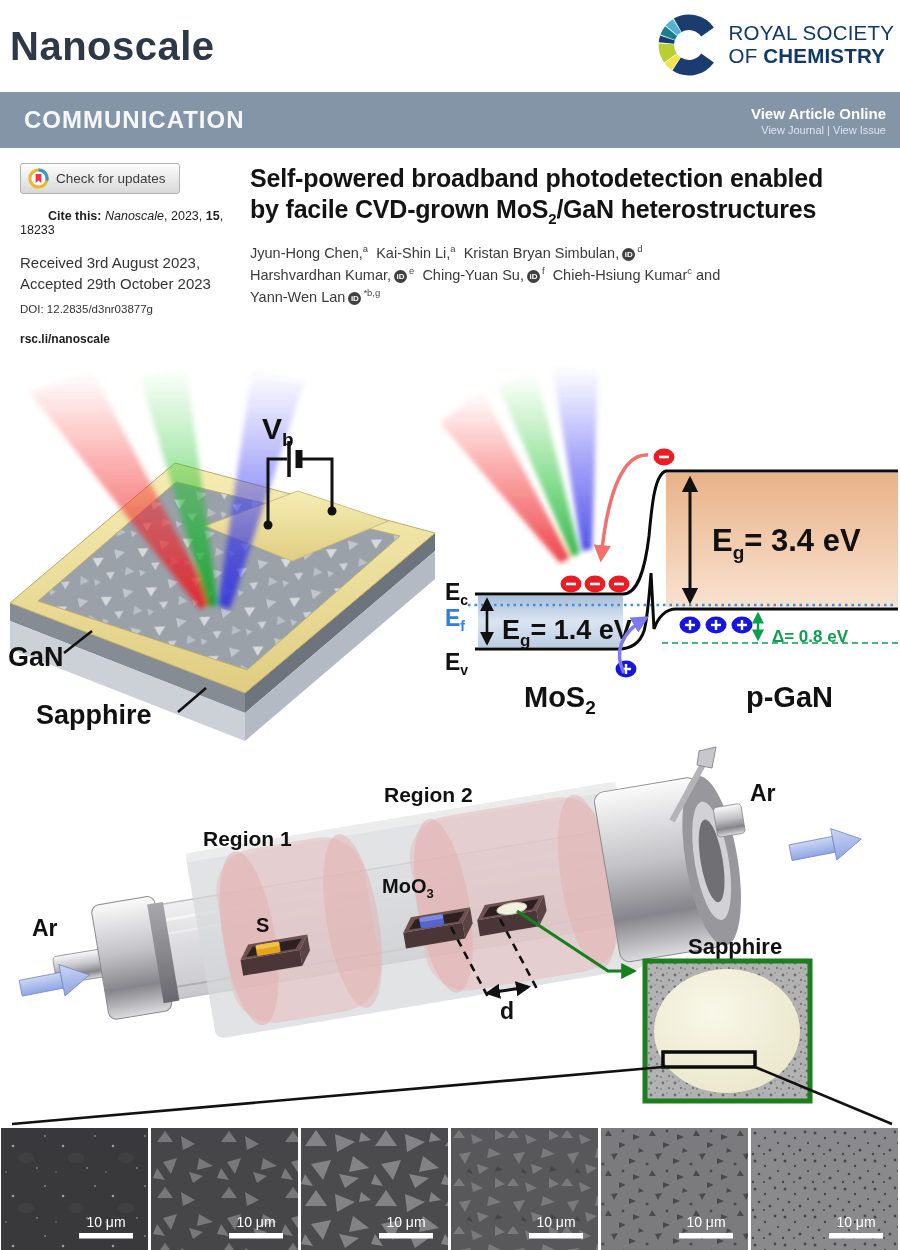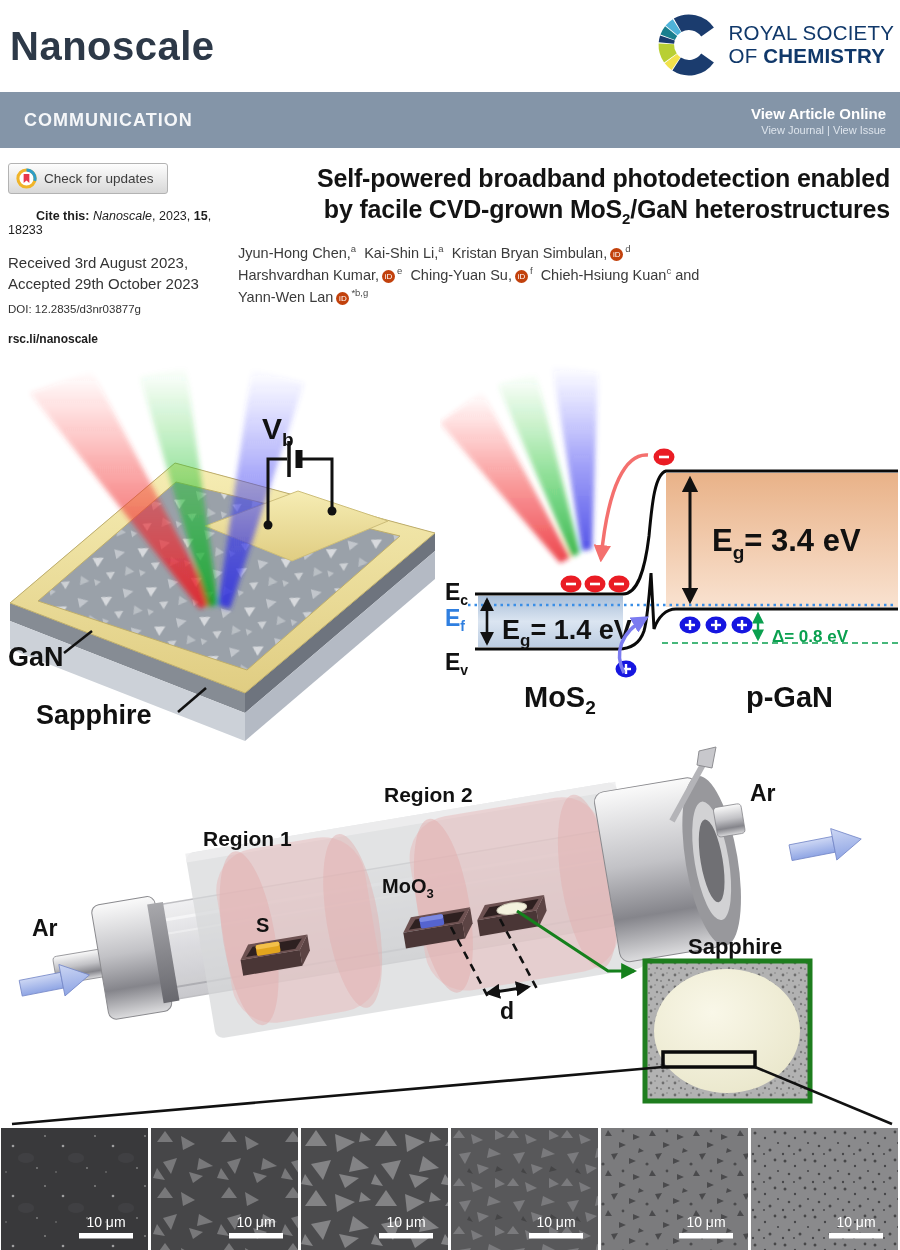--- a/index.html
+++ b/index.html
@@ -8,46 +8,46 @@
   
   .masthead{position:relative;height:92px;}
   .journal-name{position:absolute;left:10px;top:24px;font-size:40px;font-weight:bold;
                 color:#2d3948;letter-spacing:.5px;}
   .rsc-logo{position:absolute;right:6px;top:12px;display:flex;align-items:center;gap:7px;}
   .rsc-text{color:#10386a;font-size:20.5px;line-height:1.1;letter-spacing:.2px;font-weight:500;}
   .rsc-text .bold{font-weight:bold;}
   
   .banner{height:56px;background:#8495a8;display:flex;justify-content:space-between;
           align-items:center;padding:0 14px 0 24px;}
-  .banner-type{color:#f5f7f9;font-size:18px;font-weight:bold;letter-spacing:1px;}
+  .banner-type{color:#f5f7f9;font-size:24px;font-weight:bold;letter-spacing:1px;}
   .vao{text-align:right;}
   .vao-main{font-size:15px;font-weight:bold;color:#ffffff;cursor:pointer;}
   .vao-sub{font-size:11px;color:#dde4ec;margin-top:2px;cursor:pointer;text-align:right;}
   
-  .content{display:flex;gap:16px;margin-top:15px;padding:0 10px 0 8px;height:194px;}
+  .content{display:flex;gap:16px;margin-top:15px;padding:0 10px 0 20px;height:194px;}
   .leftcol{width:214px;flex:none;}
   .check-btn{display:inline-flex;align-items:center;gap:7px;border:1px solid #b3b3b3;
              border-radius:3px;background:linear-gradient(#fdfdfd,#d8d8d8);
              padding:4px 13px 4px 7px;font-size:13.5px;color:#3c3c3c;cursor:pointer;}
   .cite-line{margin-top:15px;font-size:12.5px;color:#1d1d1d;}
   .cite-line .lbl{font-weight:bold;margin-left:28px;}
   .cite-line .jrnl{font-style:italic;}
   .cite-line .vol{font-weight:bold;}
   .dates{margin-top:15px;font-size:15px;color:#333;line-height:1.4;}
   .doi{margin-top:9px;font-size:11.5px;color:#333;}
   .rsclink{margin-top:17px;font-size:12px;font-weight:bold;color:#1d1d1d;cursor:pointer;}
   .rightcol{flex:1;}
   .art-title{font-size:25px;font-weight:bold;color:#131313;line-height:1.24;
-             letter-spacing:-.2px;margin:0 0 13px 0;text-align:right;}
+             letter-spacing:-.2px;margin:0 0 13px 0;}
   .art-title sub{font-size:15px;}
   .authors{font-size:14.5px;color:#3b3b3b;line-height:1.52;}
   .authors sup{font-size:9.5px;color:#4a4a4a;}
   .auth{margin-right:4px;}
-  .orcid{display:inline-block;width:13px;height:13px;border-radius:50%;background:#c2410c;
-         color:#fff;font-size:8px;font-weight:normal;text-align:center;line-height:13px;
+  .orcid{display:inline-block;width:13px;height:13px;border-radius:50%;background:#404040;
+         color:#fff;font-size:8px;font-weight:bold;text-align:center;line-height:13px;
          vertical-align:1px;margin:0 2px 0 3px;cursor:pointer;}
   
   .figures{margin-top:6px;}
   .figrow{display:flex;}
   svg{display:block;}
   .semrow{display:flex;gap:3px;padding:0 1px;}
 </style>
 </head>
 <body>
 
@@ -105,21 +105,21 @@
     </h1>
     <div class="authors">
       <div>
         <span class="auth"><span>Jyun-Hong Chen,</span><sup>a</sup></span>
         <span class="auth"><span>Kai-Shin Li,</span><sup>a</sup></span>
         <span class="auth"><span>Kristan Bryan Simbulan,</span><span class="orcid">iD</span><sup>d</sup></span>
       </div>
       <div>
         <span class="auth"><span>Harshvardhan Kumar,</span><span class="orcid">iD</span><sup>e</sup></span>
         <span class="auth"><span>Ching-Yuan Su,</span><span class="orcid">iD</span><sup>f</sup></span>
-        <span class="auth"><span>Chieh-Hsiung Kuan</span><sup>c</sup><span> and</span></span>
+        <span class="auth"><span>Chieh-Hsiung Kumar</span><sup>c</sup><span> and</span></span>
       </div>
       <div>
         <span class="auth"><span>Yann-Wen Lan</span><span class="orcid">iD</span><sup>*b,g</sup></span>
       </div>
     </div>
   </div>
 </div>
 
 <div class="figures">
 

